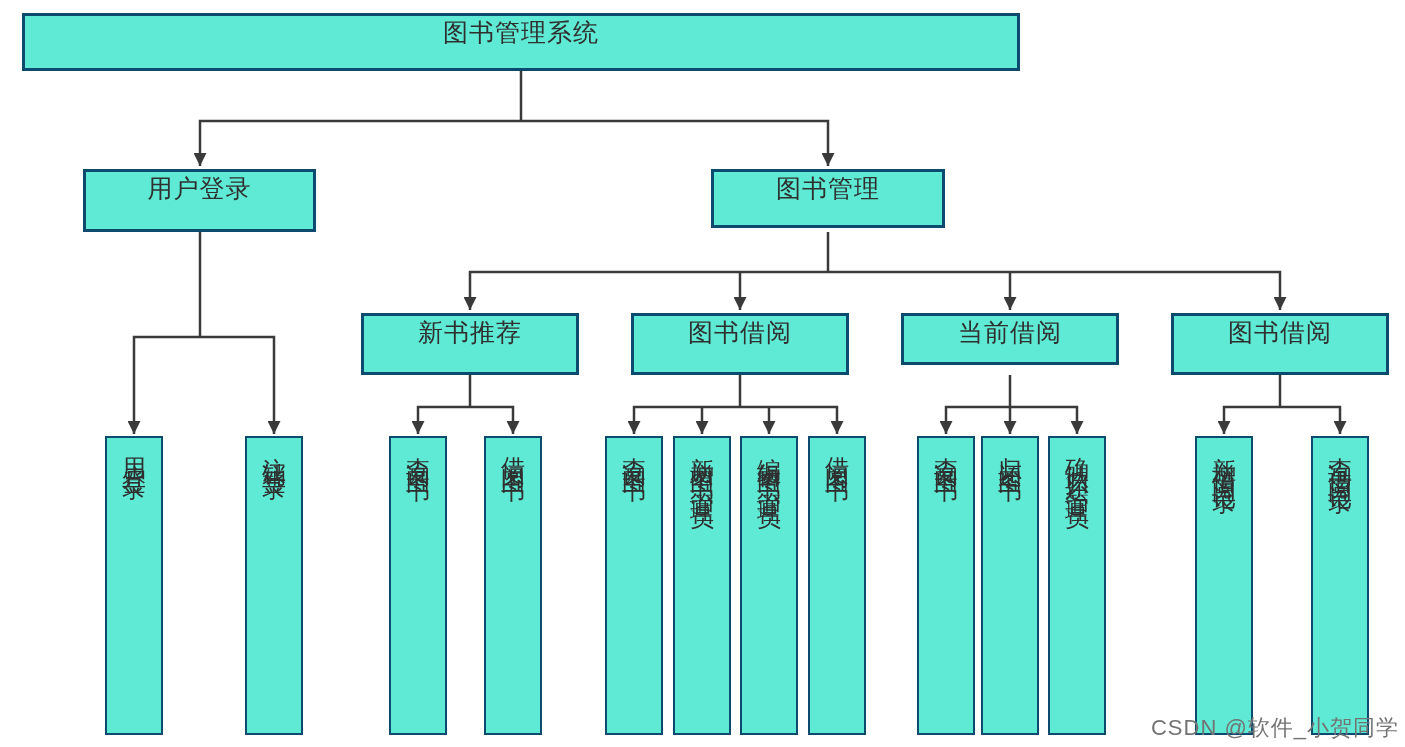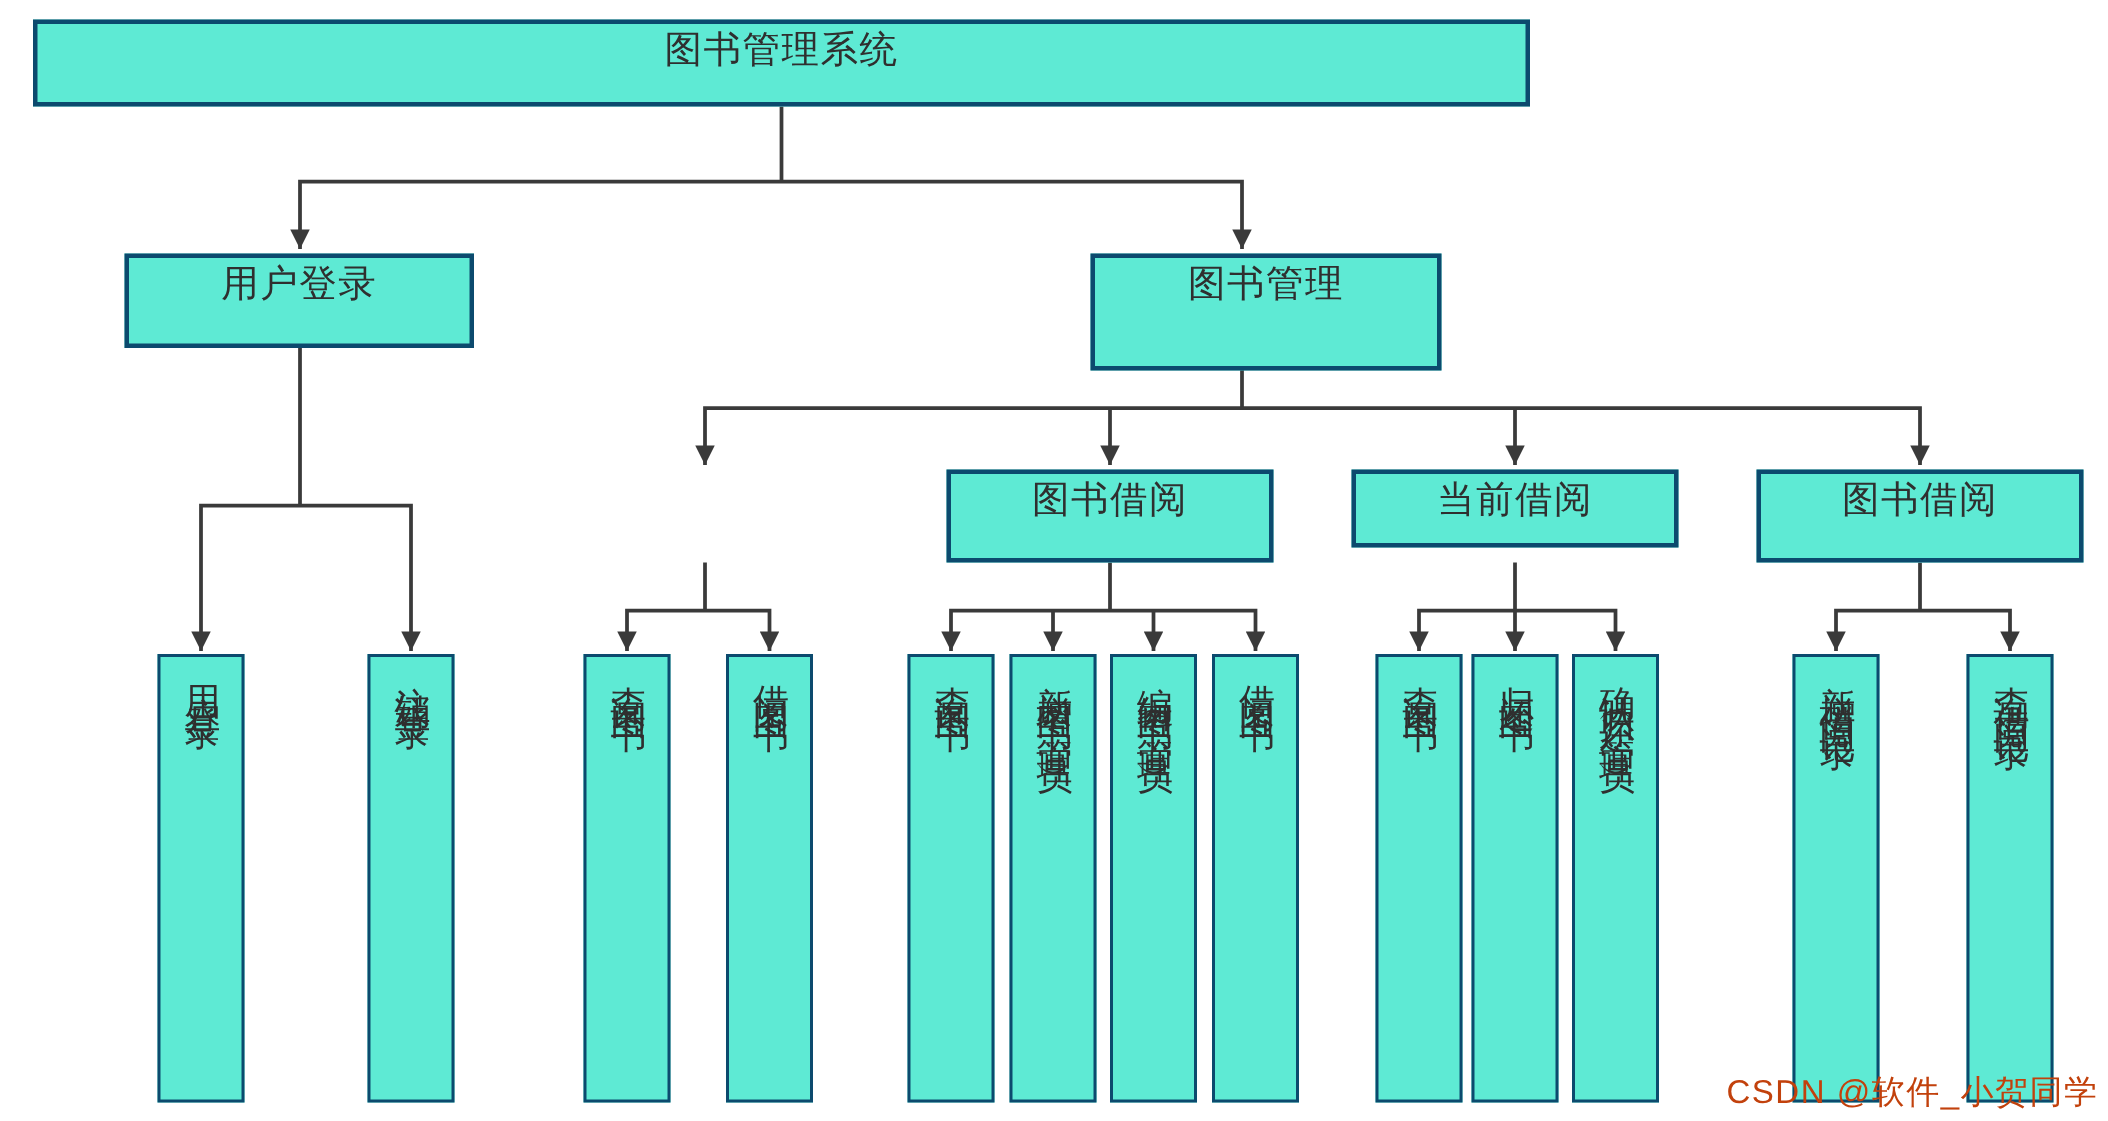--- a/index.html
+++ b/index.html
@@ -31,21 +31,21 @@
     writing-mode:vertical-rl;
     letter-spacing:7px;
     line-height:1;
     white-space:nowrap;
   }
   #watermark{
     position:absolute;
     right:6px;
     bottom:4px;
     font-size:22px;
-    color:#c2410c;
+    color:#737373;
     letter-spacing:1px;
     white-space:nowrap;
     z-index:5;
   }
 </style>
 </head>
 <body>
 
 <div id="stage">
 
@@ -85,24 +85,27 @@
     </g>
   </svg>
 
   <div class="node hnode" style="left:22px;top:13px;width:998px;height:58px;">
     <span>图书管理系统</span>
   </div>
 
   <div class="node hnode" style="left:83px;top:169px;width:233px;height:63px;">
     <span>用户登录</span>
   </div>
-  <div class="node hnode" style="left:711px;top:169px;width:234px;height:78px;margin-left:16px;">
+  <div class="node hnode" style="left:711px;top:169px;width:234px;height:59px;">
     <span>图书管理</span>
   </div>
 
+  <div class="node hnode" style="left:361px;top:313px;width:218px;height:62px;">
+    <span>新书推荐</span>
+  </div>
   <div class="node hnode" style="left:631px;top:313px;width:218px;height:62px;">
     <span>图书借阅</span>
   </div>
   <div class="node hnode" style="left:901px;top:313px;width:218px;height:52px;">
     <span>当前借阅</span>
   </div>
   <div class="node hnode" style="left:1171px;top:313px;width:218px;height:62px;">
     <span>图书借阅</span>
   </div>
 

